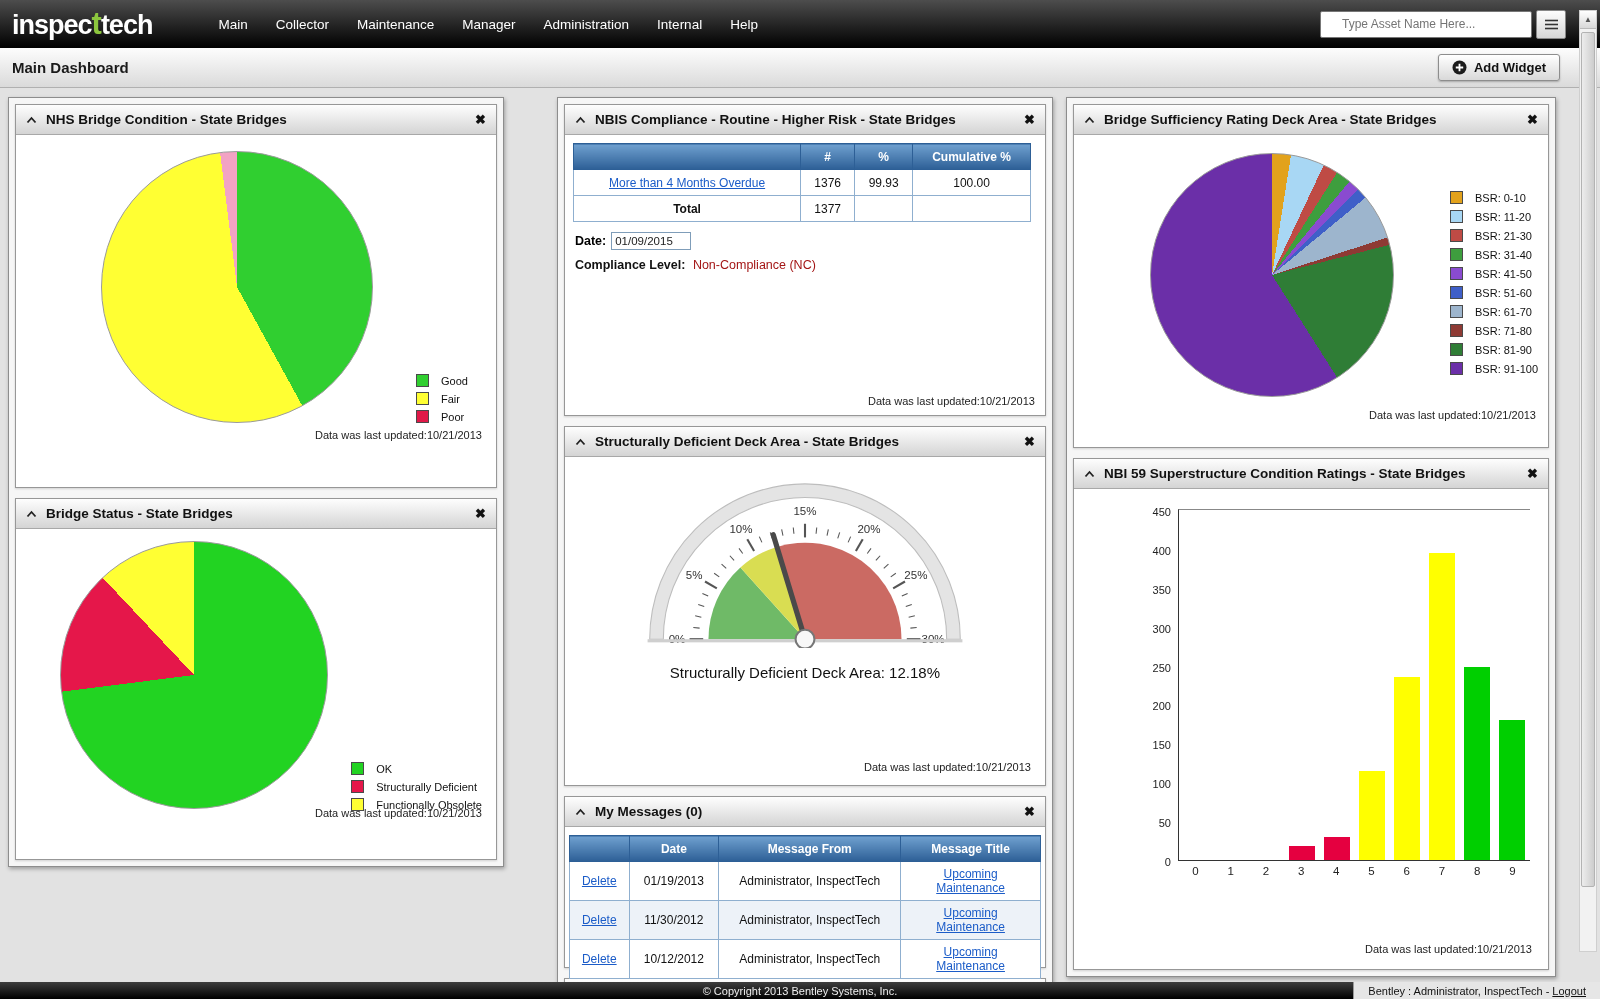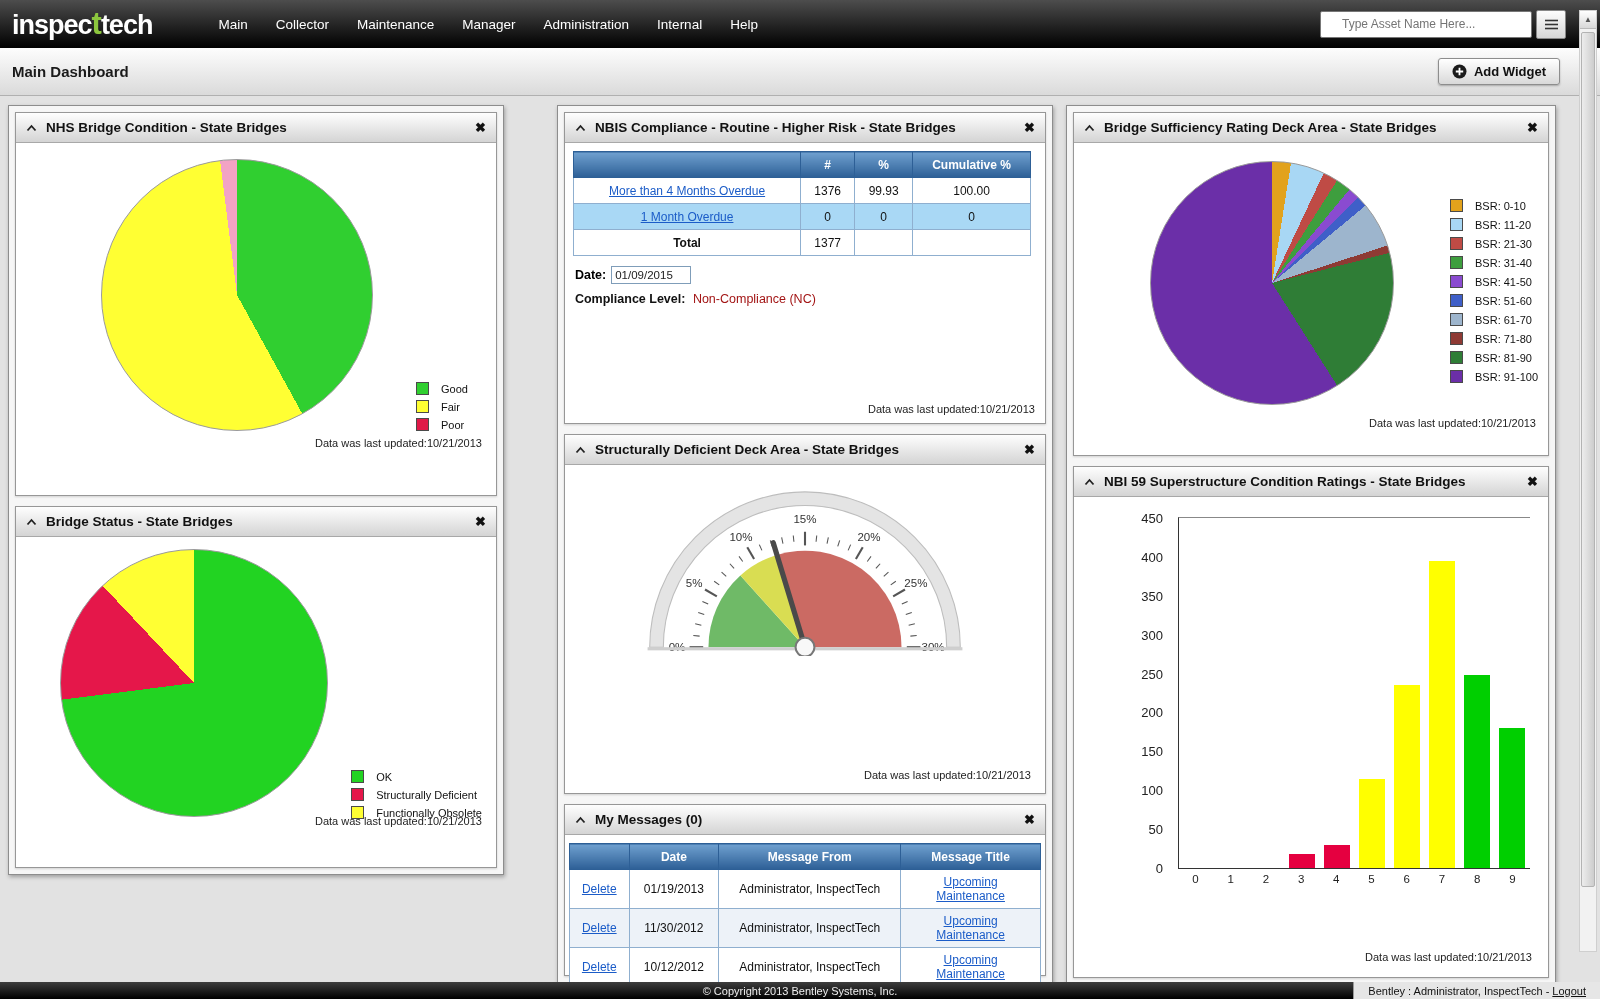--- a/index.html
+++ b/index.html
@@ -29,21 +29,21 @@
     padding:0 21px; font-size:12px; font-family:"Liberation Sans",sans-serif; color:#333;
   }
   .search-btn{
     width:30px; height:29px; margin-left:4px;
     background:linear-gradient(#fdfdfd,#d5d5d5); border:1px solid #888; border-radius:2px;
     display:flex; align-items:center; justify-content:center; cursor:pointer;
   }
 
   
   .subbar{
-    height:48px;
+    height:40px;
     background:linear-gradient(#fdfdfd,#dadada);
     border-bottom:1px solid #b0b0b0;
     display:flex; align-items:center; padding:0 12px;
     position:relative; z-index:4;
   }
   .page-title{ font-weight:bold; font-size:15px; color:#1a1a1a; }
   .add-widget{
     margin-left:auto; margin-right:28px;
     display:flex; align-items:center; gap:7px;
     background:linear-gradient(#ffffff,#d9d9d9);
@@ -139,21 +139,21 @@
 
   
   .gauge-svg{ display:block; margin:16px auto 0 auto; }
   .gauge-svg text{ font-family:"Liberation Sans",sans-serif; }
   .gauge-caption{ text-align:center; font-size:15px; color:#111; margin-top:16px; }
 
   
   .bc-wrap{ margin:20px 18px 0 64px; }
   .bc-main{ display:flex; height:352px; }
   .bc-ylabels{ width:40px; position:relative; flex:none; }
-  .bc-ylab{ position:absolute; right:15px; font-size:13px; color:#222; }
+  .bc-ylab{ position:absolute; right:7px; font-size:11px; color:#222; }
   .bc-plot{
     flex:1; display:flex; align-items:flex-end;
     border-left:1px solid #333; border-bottom:1px solid #333; border-top:1px solid #888;
   }
   .bc-slot{ flex:1; display:flex; justify-content:center; }
   .bc-bar{ width:26px; }
   .bc-xlabels{ display:flex; margin-left:40px; }
   .bc-xlab{ flex:1; text-align:center; font-size:11.5px; color:#222; padding-top:4px; }
 
   .widget-cut{ height:15px; overflow:hidden; margin-bottom:0; margin-top:10px; }
@@ -323,26 +323,20 @@
               <th>%</th>
               <th>Cumulative %</th>
             </tr>
           </thead>
           <tbody>
             <tr>
               <td><a class="lnk">More than 4 Months Overdue</a></td>
               <td>1376</td>
               <td>99.93</td>
               <td>100.00</td>
-            </tr>
-            <tr class="hl">
-              <td><a class="lnk">1 Month Overdue</a></td>
-              <td>0</td>
-              <td>0</td>
-              <td>0</td>
             </tr>
             <tr>
               <td class="bold">Total</td>
               <td>1377</td>
               <td></td>
               <td></td>
             </tr>
           </tbody>
         </table>
         <div class="date-row">
@@ -408,20 +402,21 @@
             <text x="-105.65509926170152" y="-56.99999999999999" text-anchor="middle" font-size="11" fill="#333">5%</text>
             <text x="-61.000000000000014" y="-101.65509926170151" text-anchor="middle" font-size="11" fill="#333">10%</text>
             <text x="-7.470345474798855e-15" y="-118" text-anchor="middle" font-size="11" fill="#333">15%</text>
             <text x="60.99999999999997" y="-101.65509926170152" text-anchor="middle" font-size="11" fill="#333">20%</text>
             <text x="105.65509926170152" y="-56.99999999999999" text-anchor="middle" font-size="11" fill="#333">25%</text>
             <text x="122" y="3.999999999999985" text-anchor="middle" font-size="11" fill="#333">30%</text>
             <rect x="-150" y="0" width="300" height="3" fill="#cfcfcf"></rect>
             <line x1="0" y1="0" x2="-30.267761350140283" y2="-99.49805336211837" stroke="#4a4a4a" stroke-width="5" stroke-linecap="round"></line>
             <circle cx="0" cy="0" r="9" fill="#f8f8f8" stroke="#777" stroke-width="2"></circle>
           </svg>
+        <div class="gauge-caption">Structurally Deficient Deck Area: 12.18%</div>
         <div class="updated">Data was last updated:10/21/2013</div>
       </div>
     </div>
 
     <div class="widget w-messages">
       <div class="whead">
         <span class="chev">
             <svg width="11" height="8" viewBox="0 0 11 8">
               <path d="M1.5 6.5 L5.5 2 L9.5 6.5" fill="none" stroke="#222" stroke-width="1.8"></path>
             </svg>

